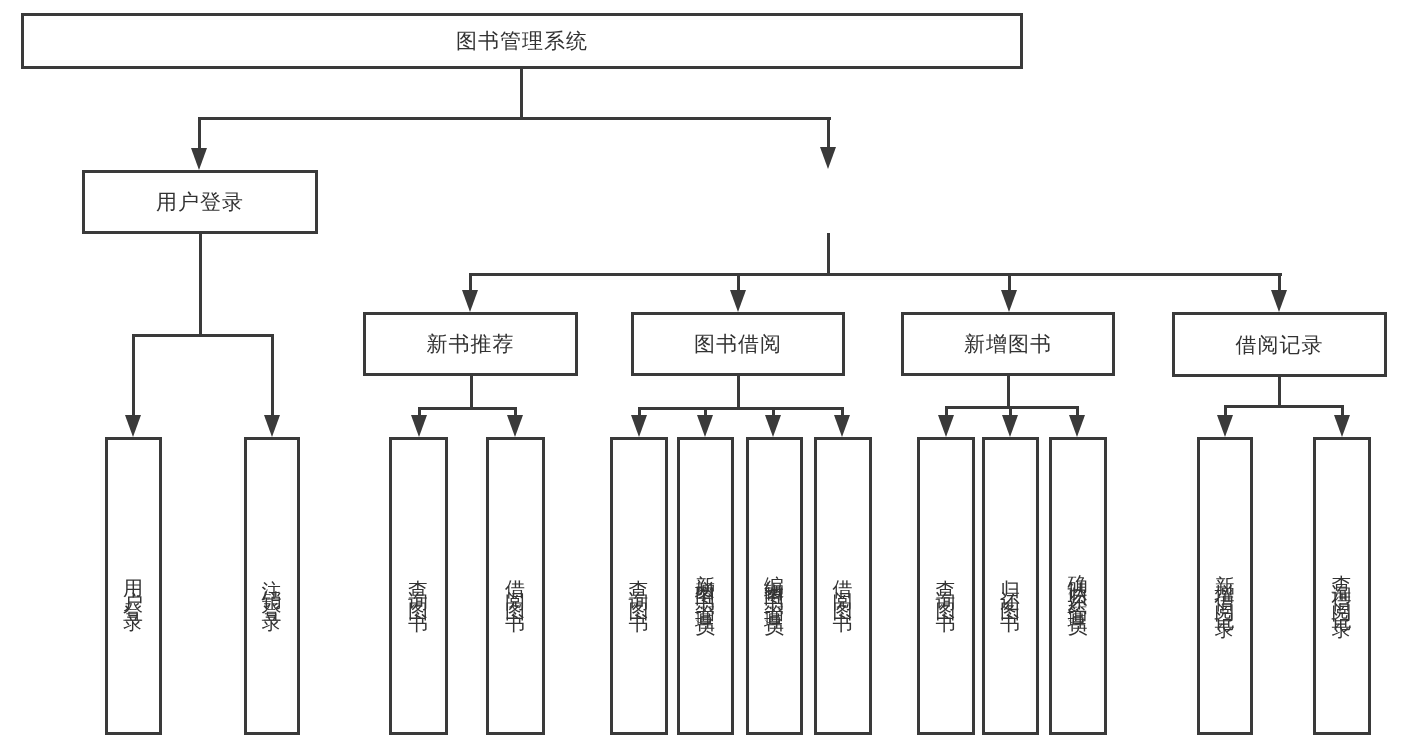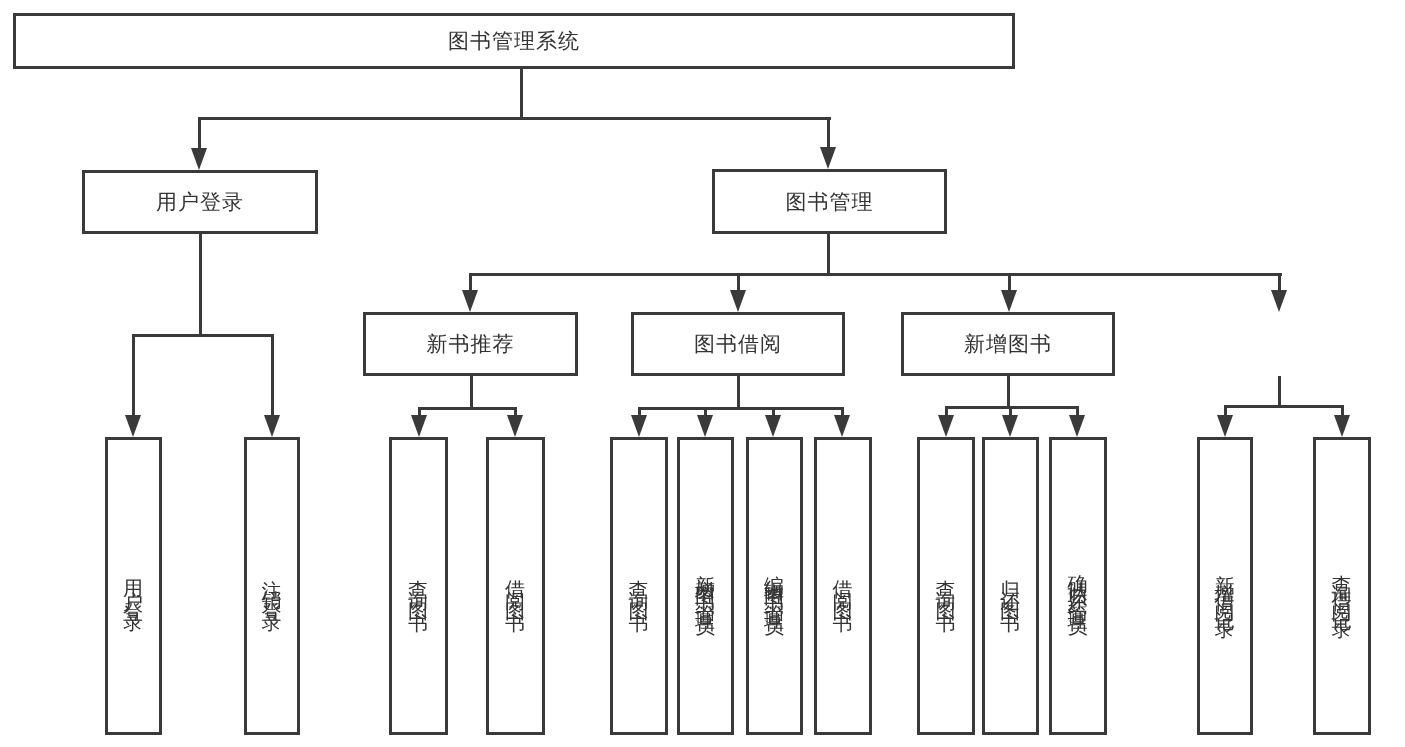--- a/index.html
+++ b/index.html
@@ -34,36 +34,33 @@
   .watermark{
     position:absolute;top:714px;right:5px;font-size:22px;color:var(--wm);
     letter-spacing:1px;z-index:5;white-space:nowrap;
   }
 </style>
 </head>
 <body>
 
 <div class="canvas">
 
-  <div class="box" style="left:13px;top:13px;width:1002px;height:56px;">
+  <div class="box" style="left:21px;top:13px;width:1002px;height:56px;">
     <span class="hlabel">图书管理系统</span>
   </div>
 
   <div class="vline" style="left:520px;top:68px;height:52px;"></div>
   <div class="hline" style="left:198px;top:117px;width:633px;"></div>
   <div class="vline" style="left:198px;top:117px;height:33px;"></div>
   <div class="arrow" style="left:191px;top:148px;"></div>
   <div class="vline" style="left:827px;top:117px;height:32px;"></div>
   <div class="arrow" style="left:820px;top:147px;"></div>
 
   <div class="box" style="left:82px;top:170px;width:236px;height:64px;">
     <span class="hlabel">用户登录</span>
-  </div>
-  <div class="box" style="left:712px;top:169px;width:235px;height:65px;">
-    <span class="hlabel">图书管理</span>
   </div>
 
   <div class="vline" style="left:199px;top:233px;height:104px;"></div>
   <div class="hline" style="left:132px;top:334px;width:142px;"></div>
   <div class="vline" style="left:132px;top:334px;height:84px;"></div>
   <div class="arrow" style="left:125px;top:415px;"></div>
   <div class="vline" style="left:271px;top:334px;height:84px;"></div>
   <div class="arrow" style="left:264px;top:415px;"></div>
 
   <div class="vline" style="left:827px;top:233px;height:43px;"></div>
@@ -78,20 +75,23 @@
   <div class="arrow" style="left:1271px;top:290px;"></div>
 
   <div class="box" style="left:631px;top:312px;width:214px;height:64px;">
     <span class="hlabel">图书借阅</span>
   </div>
   <div class="box" style="left:363px;top:312px;width:215px;height:64px;">
     <span class="hlabel">新书推荐</span>
   </div>
   <div class="box" style="left:901px;top:312px;width:214px;height:64px;">
     <span class="hlabel">新增图书</span>
+  </div>
+  <div class="box" style="left:1172px;top:312px;width:215px;height:65px;">
+    <span class="hlabel">借阅记录</span>
   </div>
 
   <div class="vline" style="left:470px;top:375px;height:34px;"></div>
   <div class="hline" style="left:418px;top:407px;width:99px;"></div>
   <div class="vline" style="left:418px;top:407px;height:10px;"></div>
   <div class="arrow" style="left:411px;top:415px;"></div>
   <div class="vline" style="left:514px;top:407px;height:10px;"></div>
   <div class="arrow" style="left:507px;top:415px;"></div>
 
   <div class="vline" style="left:737px;top:375px;height:34px;"></div>

